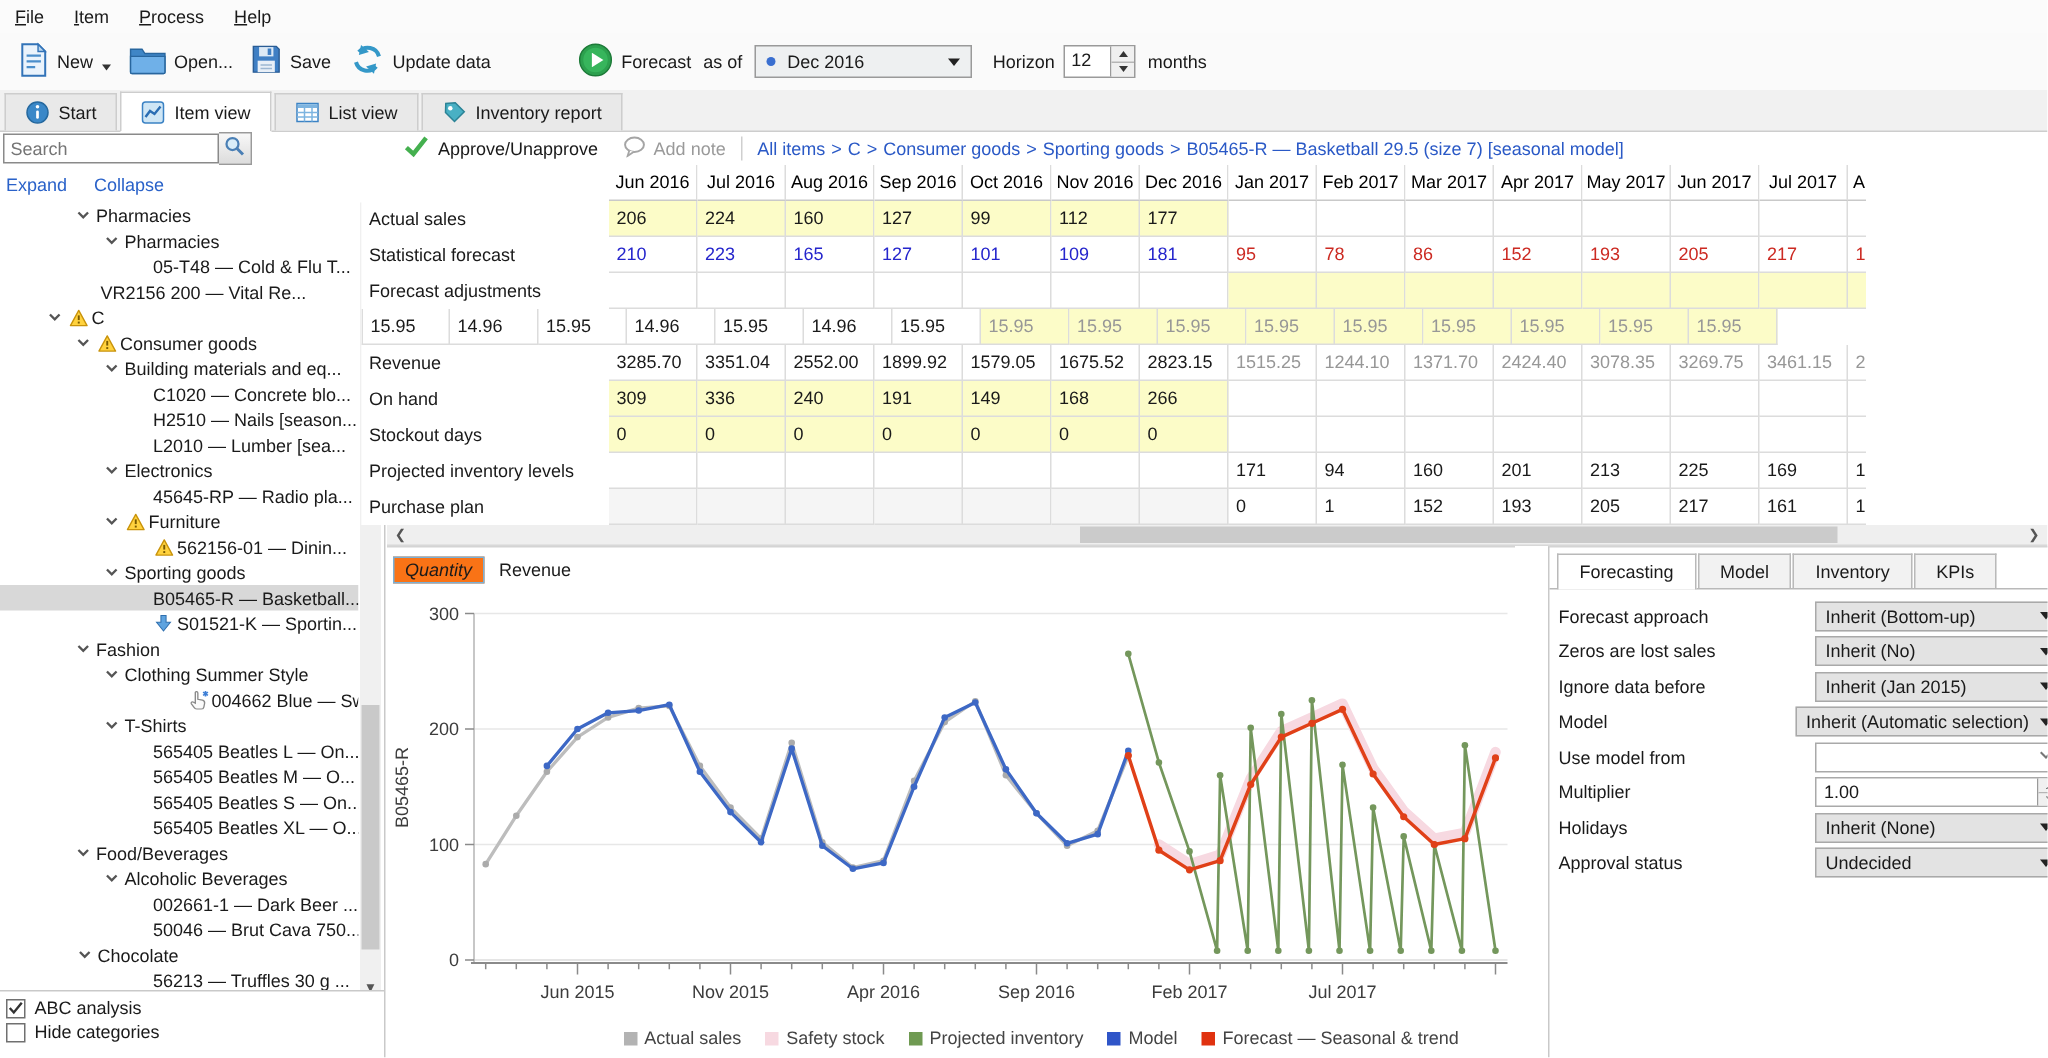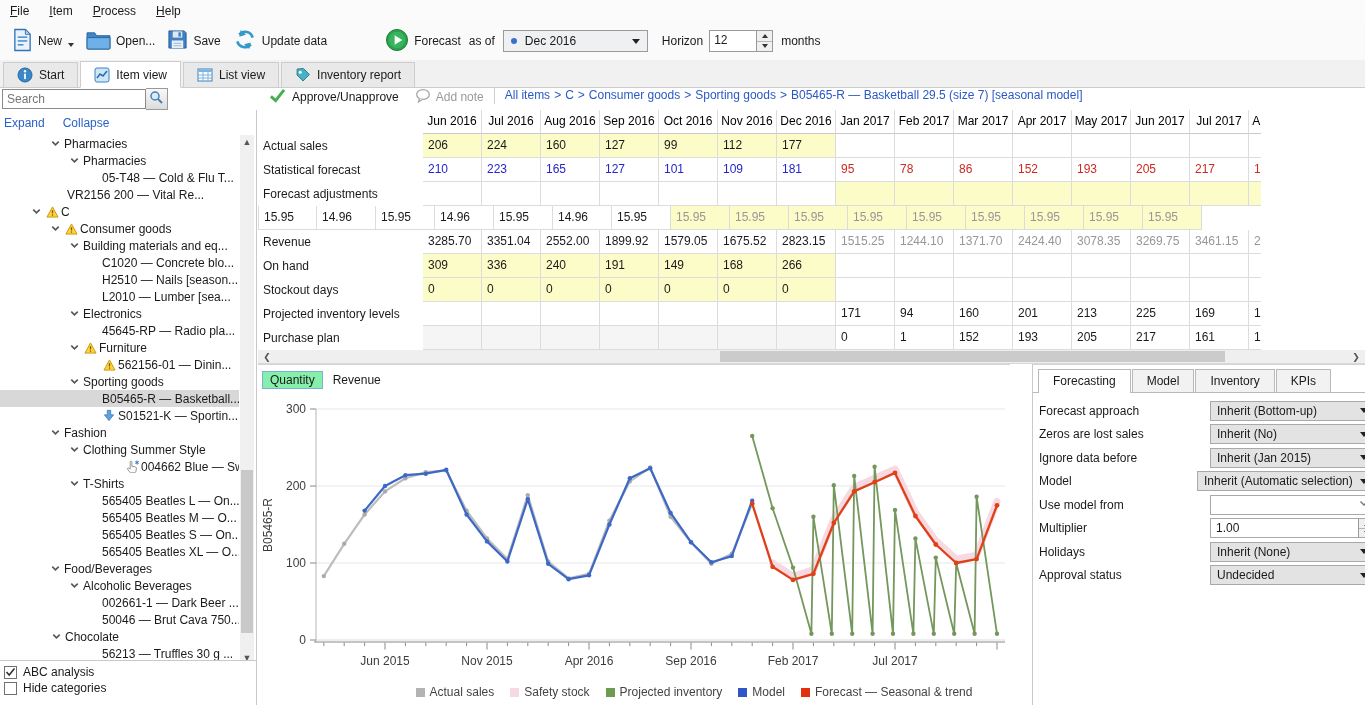--- a/index.html
+++ b/index.html
@@ -12,34 +12,34 @@
   .toolbar{position:absolute;left:0;top:22px;width:1365px;height:38px;background:#fafafa;display:flex;align-items:center;padding-left:6px;box-sizing:border-box;}
   .tbtn{display:flex;align-items:center;gap:5px;padding:3px 6px;border-radius:2px;}
   .tbtn span.lbl{white-space:nowrap;}
   .mini-arrow{width:0;height:0;border-left:3.5px solid transparent;border-right:3.5px solid transparent;border-top:4px solid #333;margin-left:1px;margin-top:8px;}
   .gap-forecast{margin-left:46px;}
   .asof{margin:0 8px 0 2px;}
   .period-combo{width:145px;height:22px;background:#eef0f1;border:1px solid #9a9a9a;display:flex;align-items:center;padding:0 7px;box-sizing:border-box;}
   .blue-dot{width:6px;height:6px;border-radius:50%;background:#3a6fd0;margin-right:8px;flex:0 0 auto;}
   .dd-arrow{width:0;height:0;border-left:4px solid transparent;border-right:4px solid transparent;border-top:5px solid #222;margin-left:auto;}
   .horizon-lbl{margin:0 6px 0 14px;}
-  .spinbox{width:64px;height:22px;background:#fff;border:1px solid #9a9a9a;display:flex;align-items:stretch;box-sizing:border-box;}
+  .spinbox{width:48px;height:22px;background:#fff;border:1px solid #9a9a9a;display:flex;align-items:stretch;box-sizing:border-box;}
   .spinbox .val{flex:1;padding:2px 4px;}
   .spincol{width:15px;border-left:1px solid #9a9a9a;display:flex;flex-direction:column;}
   .spincol div{flex:1;background:#f0f0f0;display:flex;align-items:center;justify-content:center;border-bottom:1px solid #b5b5b5;}
   .spincol div:last-child{border-bottom:none;}
   .tri-up{width:0;height:0;border-left:3px solid transparent;border-right:3px solid transparent;border-bottom:4px solid #333;}
   .tri-dn{width:0;height:0;border-left:3px solid transparent;border-right:3px solid transparent;border-top:4px solid #333;}
   .months-lbl{margin-left:8px;}
   
   .tabstrip{position:absolute;left:0;top:60px;width:1365px;height:28px;background:#f1f1f1;border-bottom:1px solid #cdcdcd;display:flex;align-items:flex-end;padding-left:3px;box-sizing:border-box;}
   .mtab{display:flex;align-items:center;gap:6px;height:25px;padding:0 13px;background:#e9e9e9;border:1px solid #cdcdcd;border-bottom:none;margin-right:2px;box-sizing:border-box;}
   .mtab.active{background:#fff;height:27px;margin-bottom:-1px;border-bottom:1px solid #fff;}
   
-  .subbar{position:absolute;left:0;top:88px;width:1365px;height:22px;background:#fff;display:flex;align-items:flex-start;}
+  .subbar{position:absolute;left:0;top:88px;width:1365px;height:22px;background:#fff;display:flex;align-items:center;}
   .search-wrap{width:257px;flex:0 0 auto;display:flex;align-items:center;padding-left:2px;box-sizing:border-box;}
   .search-input{width:134px;height:18px;border:1px solid #8a8a8a;padding:0 4px;font-size:12px;color:#333;font-family:inherit;}
   .search-btn{width:21px;height:20px;border:1px solid #9a9a9a;border-left:none;background:linear-gradient(#f8f8f8,#dcdcdc);display:flex;align-items:center;justify-content:center;}
   .approve{display:flex;align-items:center;gap:6px;margin-left:12px;}
   .addnote{display:flex;align-items:center;gap:5px;margin-left:16px;color:#9a9a9a;}
   .vsep{width:1px;height:16px;background:#cfcfcf;margin:0 10px;}
   .breadcrumb{color:#2a59c6;white-space:nowrap;}
   .breadcrumb .sep{color:#2a59c6;padding:0 4px;}
   
   .sidebar{position:absolute;left:0;top:110px;width:257px;height:595px;background:#fff;border-right:1px solid #c9c9c9;box-sizing:border-box;}
@@ -51,40 +51,40 @@
   .slot{width:16px;flex:0 0 auto;display:flex;align-items:center;justify-content:center;}
   .ticon{width:16px;flex:0 0 auto;display:flex;align-items:center;justify-content:center;}
   .tlabel{padding-left:1px;}
   .vscroll{position:absolute;right:2px;top:25px;width:14px;height:530px;background:#f0f0f0;}
   .vscroll .arr{position:absolute;left:0;width:14px;height:14px;display:flex;align-items:center;justify-content:center;color:#555;font-size:9px;}
   .vscroll .thumb{position:absolute;left:1px;width:12px;background:#c9c9c9;}
   .side-bottom{position:absolute;left:0;bottom:0;width:256px;height:45px;background:#fff;border-top:1px solid #c9c9c9;padding:3px 0 0 4px;box-sizing:border-box;}
   .cbrow{display:flex;align-items:center;gap:6px;height:16px;}
   .cbox{width:13px;height:13px;border:1px solid #707070;background:#fff;box-sizing:border-box;display:flex;align-items:center;justify-content:center;}
   
-  .dtable{position:absolute;left:258px;top:110px;width:1003px;height:240px;overflow:hidden;background:#fff;}
+  .dtable{position:absolute;left:241px;top:110px;width:1003px;height:240px;overflow:hidden;background:#fff;}
   .drow{display:flex;height:24px;}
   .dlabel{width:165px;flex:0 0 auto;line-height:24px;padding-left:5px;box-sizing:border-box;background:#fff;}
   .dcell{width:59px;flex:0 0 auto;line-height:23px;padding-left:5px;box-sizing:border-box;border-right:1px solid #dcdcdc;border-bottom:1px solid #dcdcdc;overflow:hidden;}
   .drow .dcell:first-of-type{border-left:1px solid #dcdcdc;}
   .dhead .dcell{text-align:center;padding-left:0;border-bottom:1px solid #c9c9c9;background:#fff;color:#000;}
   .bg-yellow{background:#fcfcc8;}
   .bg-dim{background:#f5f5f5;}
   .c-blue{color:#2525cc;}
   .c-red{color:#cc2a22;}
   .c-gray{color:#979797;}
   
   .hscroll{position:absolute;left:258px;top:350px;width:1107px;height:14px;background:#efefef;border-bottom:1px solid #d8d8d8;box-sizing:border-box;}
   .hscroll .arr{position:absolute;top:0;width:14px;height:13px;display:flex;align-items:center;justify-content:center;color:#555;font-size:9px;font-weight:bold;}
   .hscroll .thumb{position:absolute;top:1px;height:11px;background:#cbcbcb;}
   
   .chart-panel{position:absolute;left:258px;top:364px;width:752px;height:341px;background:#fff;border-top:1px solid #d4d4d4;box-sizing:border-box;}
   .ctabs{position:absolute;left:4px;top:6px;display:flex;z-index:2;}
   .ctab{padding:2px 8px;margin-right:2px;}
-  .ctab.active{background:#86efac;border:1px solid #7ab0d6;padding:1px 7px;}
+  .ctab.active{background:#f97316;border:1px solid #7ab0d6;padding:1px 7px;font-style:italic;}
   .chart-svg{position:absolute;left:0;top:0;}
   .legend{position:absolute;left:0;bottom:6px;width:752px;display:flex;justify-content:center;gap:16px;padding-left:120px;box-sizing:border-box;color:#444;}
   .litem{display:flex;align-items:center;gap:5px;white-space:nowrap;}
   .lswatch{width:9px;height:9px;flex:0 0 auto;}
   
   .rpanel{position:absolute;left:1010px;top:364px;width:355px;height:341px;background:#fff;border-top:1px solid #d4d4d4;border-left:1px solid #c9c9c9;box-sizing:border-box;margin-left:22px;}
   .ptabs{display:flex;align-items:flex-end;height:27px;padding-left:5px;border-bottom:1px solid #b9b9b9;}
   .ptab{padding:4px 14px;border:1px solid #b9b9b9;border-bottom:none;background:#f2f2f2;margin-right:1px;}
   .ptab.active{background:#fff;position:relative;top:1px;padding-bottom:5px;}
   .prows{padding-top:6px;}

